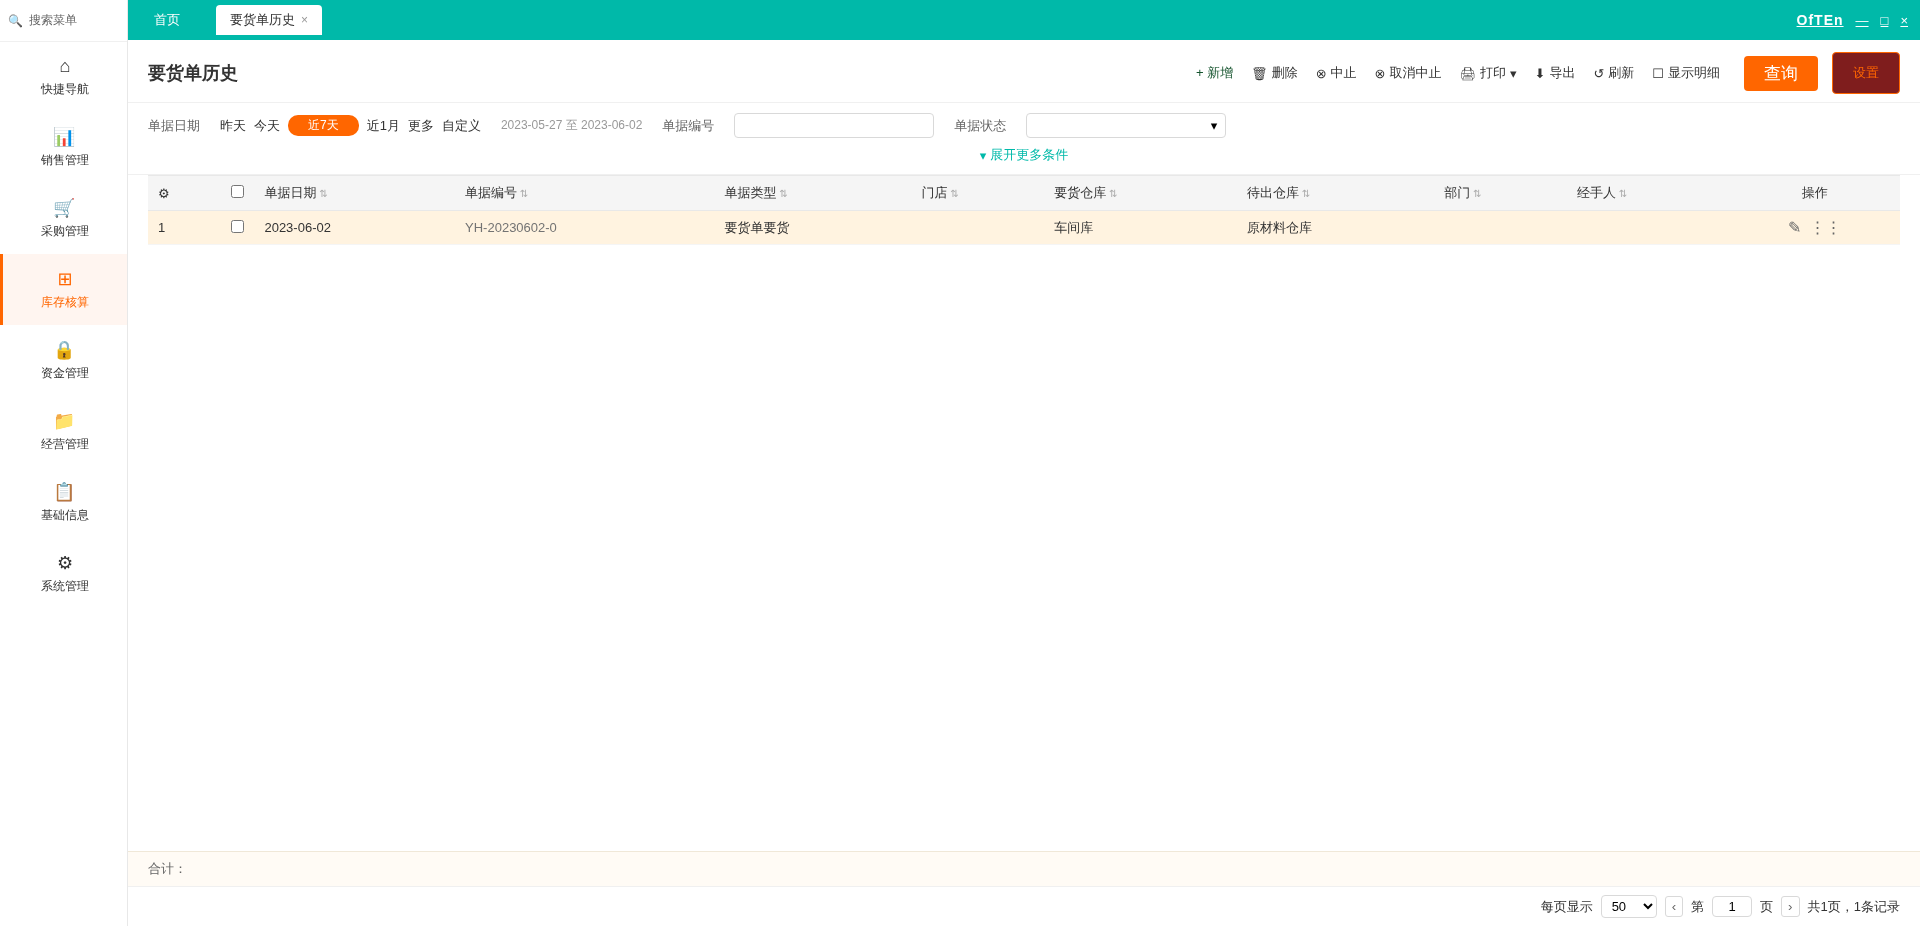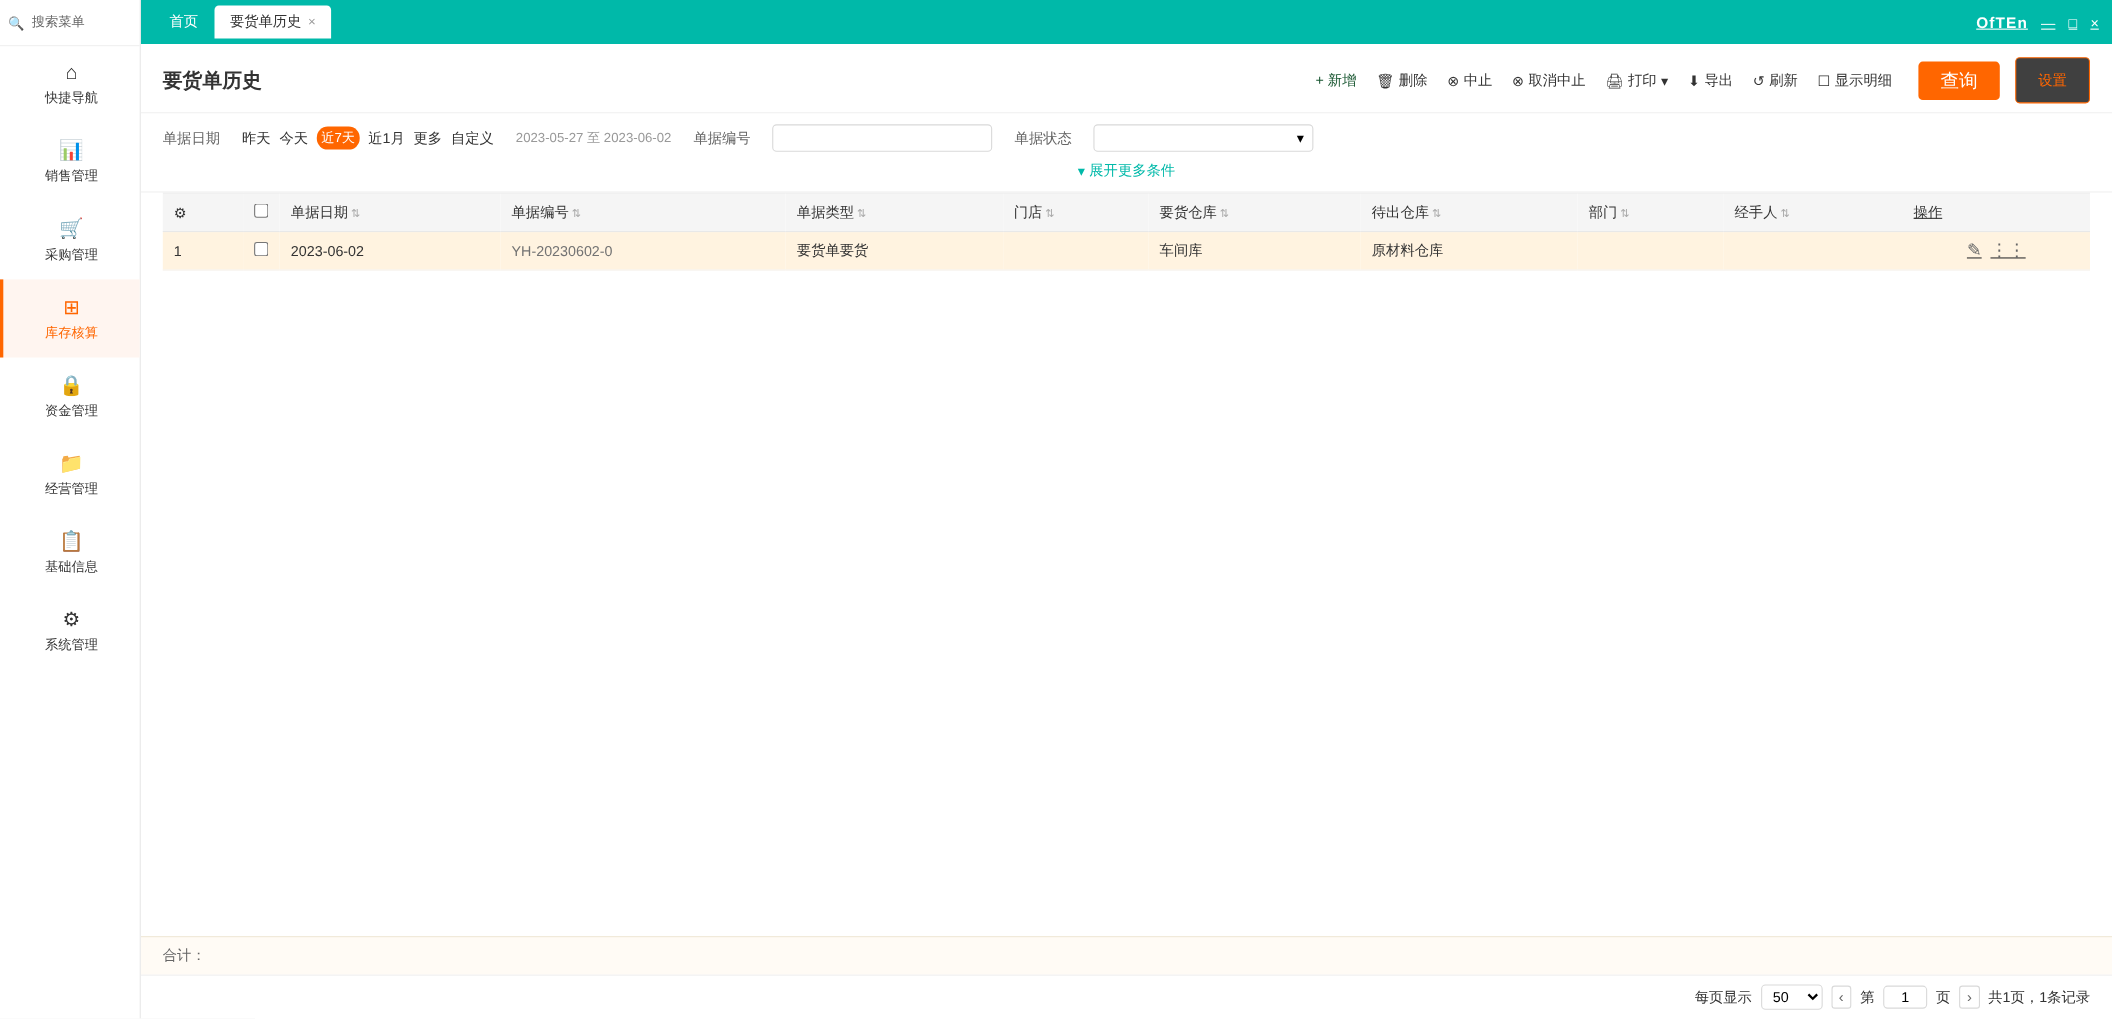--- a/index.html
+++ b/index.html
@@ -32,21 +32,21 @@
     
     .main { flex: 1; display: flex; flex-direction: column; overflow: hidden; }
 
     
     .topbar {
       background: #00b9a9;
       height: 40px;
       display: flex;
       align-items: center;
       padding: 0 12px;
-      gap: 1px;
+      gap: 22px;
       flex-shrink: 0;
     }
     .tab-home {
       padding: 6px 14px;
       color: #fff;
       font-size: 13px;
       cursor: pointer;
       border-radius: 4px 4px 0 0;
     }
     .tab-active {
@@ -91,21 +91,21 @@
       padding: 10px 20px;
       border-bottom: 1px solid #f0f0f0;
       display: flex;
       flex-direction: column;
       gap: 8px;
     }
     .filter-row { display: flex; align-items: center; gap: 20px; }
     .filter-label { color: #666; font-size: 13px; white-space: nowrap; }
     .date-filters { display: flex; align-items: center; gap: 8px; }
     .date-btn { cursor: pointer; color: #333; font-size: 13px; }
-    .date-btn.active { background: #f60; color: #fff; padding: 2px 4px; border-radius: 10px; font-size: 12px; }
+    .date-btn.active { background: #f60; color: #fff; padding: 2px 20px; border-radius: 10px; font-size: 12px; }
     .date-range { color: #999; font-size: 12px; margin-top: 12px; }
     .filter-input {
       border: 1px solid #d9d9d9;
       border-radius: 4px;
       padding: 4px 8px;
       font-size: 13px;
       width: 200px;
       outline: none;
     }
     .status-select {
@@ -122,21 +122,21 @@
     .query-btn {
       background: #f60;
       color: #fff;
       border: none;
       border-radius: 4px;
       padding: 6px 20px;
       font-size: 17px;
       cursor: pointer;
     }
     .settings-btn {
-      background: #404040;
+      background: #7f1d1d;
       color: #f60;
       border: 1px solid #f60;
       border-radius: 4px;
       padding: 11px 20px;
       font-size: 13px;
       cursor: pointer;
     }
 
     
     .table-wrap { flex: 1; overflow: auto; padding: 0 20px; }
@@ -154,21 +154,21 @@
     thead tr th.sort-col { cursor: pointer; }
     thead tr th.sort-col::after { content: ' ⇅'; font-size: 10px; color: #aaa; }
     tbody tr td {
       padding: 7px 10px;
       border-bottom: 1px solid #f5f5f5;
       color: #333;
     }
     tbody tr.row-selected { background: #fff3e0; }
     .row-link { color: #737373; cursor: pointer; text-decoration: none; }
     .checkbox-col { width: 30px; }
-    .op-col { text-align: left; text-decoration: underline; }
+    .op-col { text-align: center; }
     .op-icons { display: flex; gap: 8px; justify-content: center; }
     .op-icon { color: #666; cursor: pointer; font-size: 16px; }
 
     
     .table-footer {
       background: #fffbf5;
       border-top: 1px solid #f0e8d8;
       padding: 8px 20px;
       color: #666;
       font-size: 13px;

